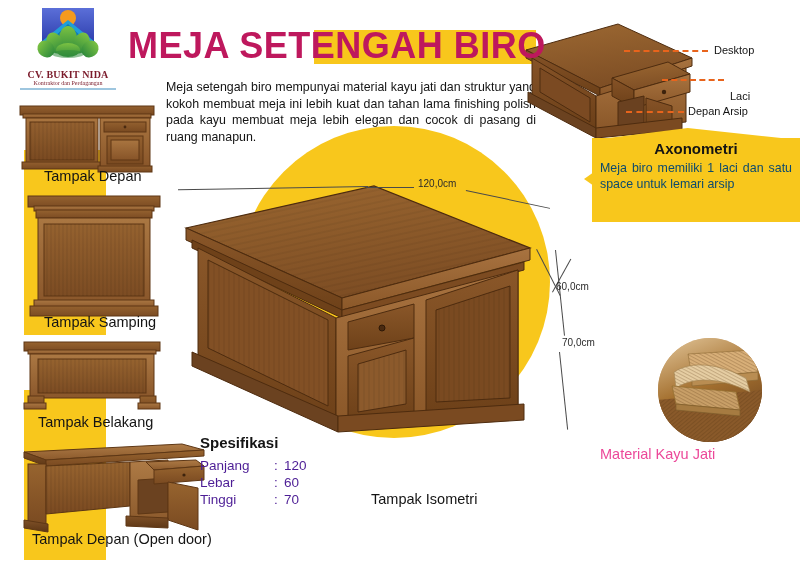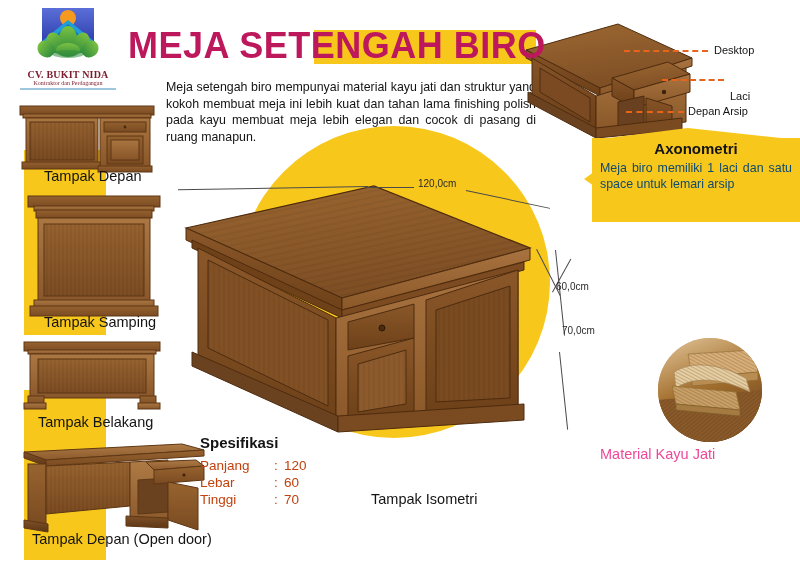--- a/index.html
+++ b/index.html
@@ -68,21 +68,21 @@
   }
   .dim-text {
     position: absolute; font-size: 10px; color: #2b2b2b;
     white-space: nowrap; z-index: 9;
   }
   .dim-line { position: absolute; background: #4a4a4a; height: 1px; z-index: 8; transform-origin: 0 0; }
 
   
   #spec { left: 200px; top: 434px; z-index: 9; }
   #spec-title { font-size: 15px; font-weight: bold; color: #141414; margin-bottom: 6px; }
-  .spec-row { display: flex; font-size: 13.5px; color: #c2410c; line-height: 17px; }
+  .spec-row { display: flex; font-size: 13.5px; color: #4c1d95; line-height: 17px; }
   .spec-key { width: 74px; }
   .spec-sep { width: 10px; }
 
   
   .leader { position: absolute; height: 0; border-top: 2px dashed #E8641C; z-index: 7; }
   .leader-label {
     position: absolute; font-size: 11px; color: #141414;
     white-space: nowrap; z-index: 8; text-align: left;
   }
 
@@ -360,21 +360,21 @@
 
   <div class="dim-text" style="left:418px; top:178px;">120,0cm</div>
   <div class="dim-line" style="left:366px; top:187px; width:48px;"></div>
   <div class="dim-line" style="left:466px; top:190px; width:86px; transform:rotate(12deg);"></div>
   <div class="dim-line" style="left:368px; top:187px; width:190px; transform:rotate(179deg);"></div>
 
   <div class="dim-text" style="left:556px; top:281px;">60,0cm</div>
   <div class="dim-line" style="left:537px; top:249px; width:52px; transform:rotate(63deg);"></div>
   <div class="dim-line" style="left:552px; top:292px; width:38px; transform:rotate(-61deg);"></div>
 
-  <div class="dim-text" style="left:562px; top:325px;text-align:center;">70,0cm</div>
+  <div class="dim-text" style="left:562px; top:337px;text-align:center;">70,0cm</div>
   <div class="dim-line" style="left:556px; top:250px; width:86px; transform:rotate(84deg);"></div>
   <div class="dim-line" style="left:560px; top:352px; width:78px; transform:rotate(84deg);"></div>
 
   <div class="view-label" style="left:371px; top:491px;">Tampak Isometri</div>
 
   <div class="abs" id="spec">
     <div id="spec-title">Spesifikasi</div>
     <div class="spec-row">
       <span class="spec-key">Panjang</span>
       <span class="spec-sep">:</span>

